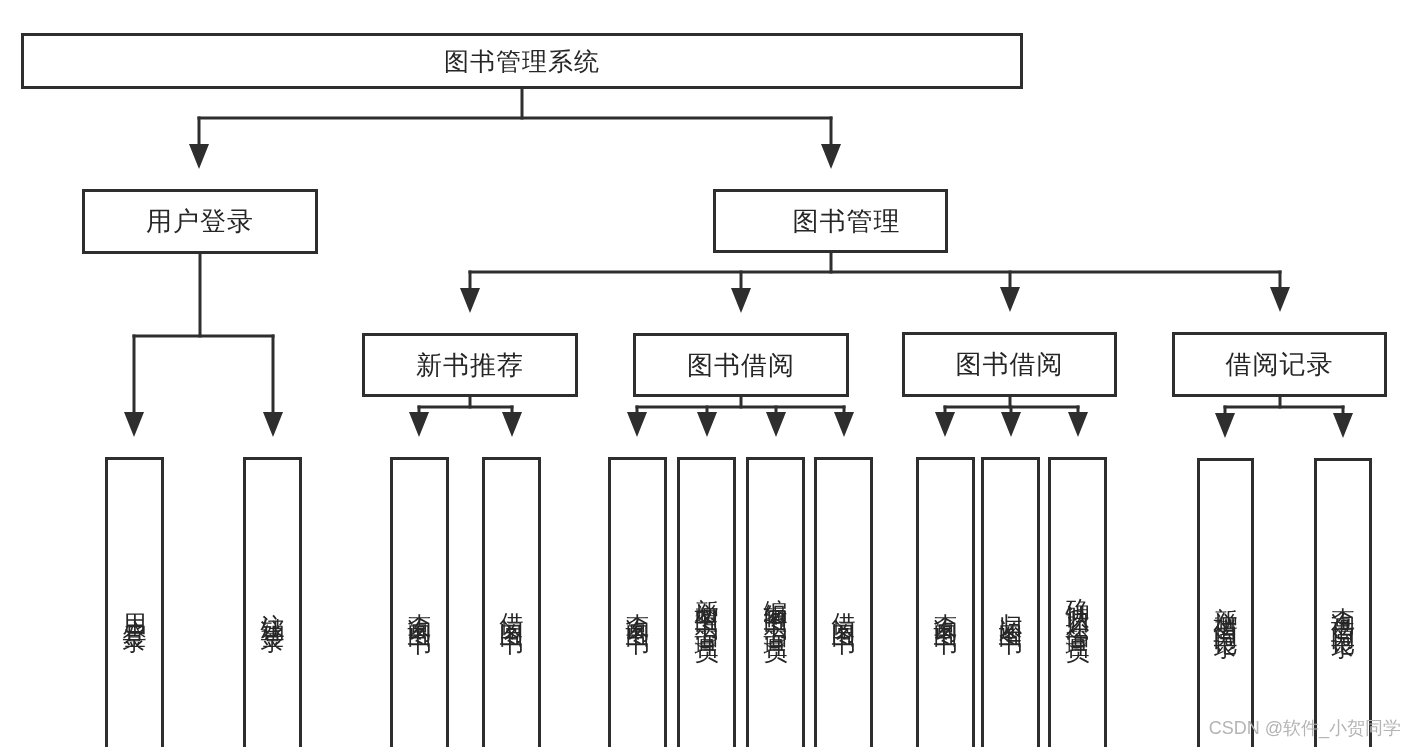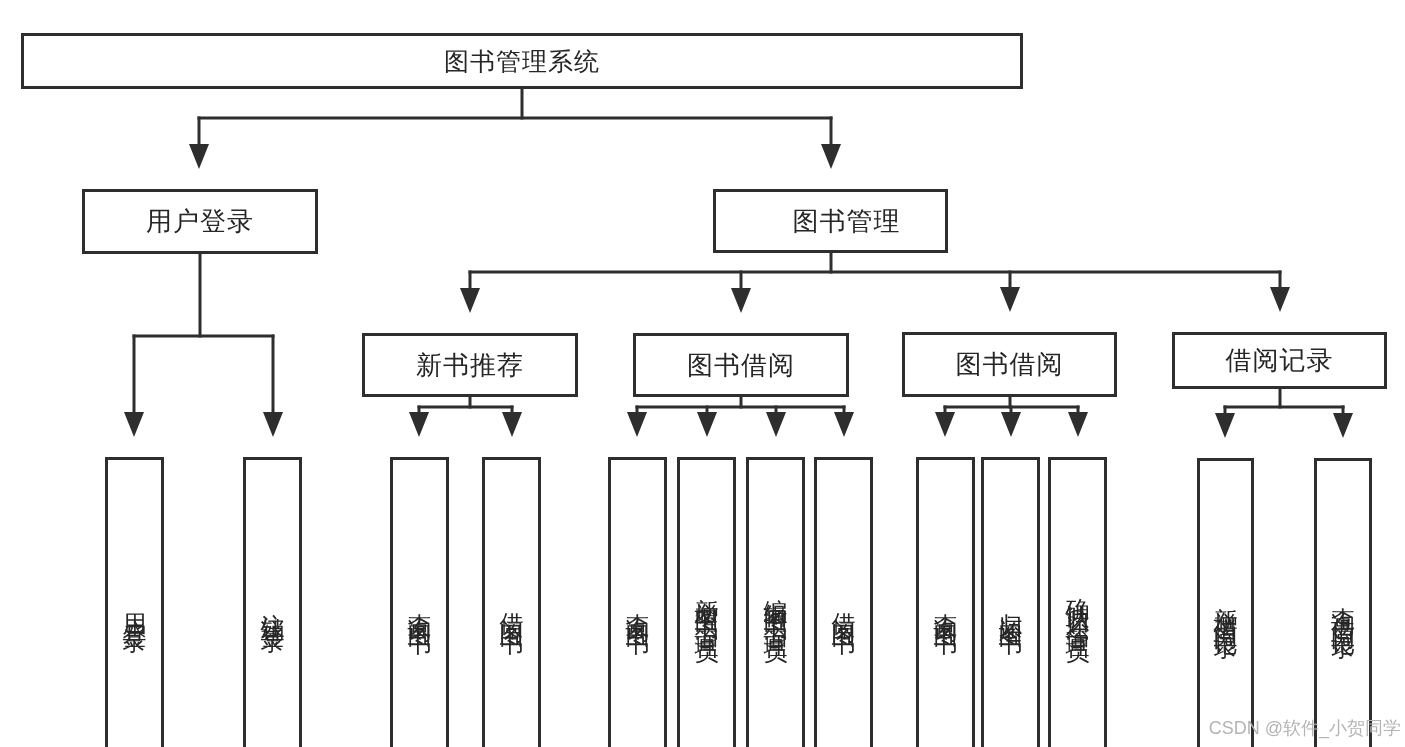--- a/index.html
+++ b/index.html
@@ -125,21 +125,21 @@
 
   <div class="box" style="left:362px;top:313px;width:216px;height:64px;">
     <span class="hlabel">新书推荐</span>
   </div>
   <div class="box" style="left:633px;top:313px;width:216px;height:64px;">
     <span class="hlabel">图书借阅</span>
   </div>
   <div class="box" style="left:902px;top:312px;width:215px;height:65px;">
     <span class="hlabel">图书借阅</span>
   </div>
-  <div class="box" style="left:1172px;top:312px;width:215px;height:57px;">
+  <div class="box" style="left:1172px;top:312px;width:215px;height:65px;">
     <span class="hlabel">借阅记录</span>
   </div>
 
   <div class="box vbox" style="left:105px;top:437px;width:59px;height:297px;">
     <span class="vlabel">用户登录</span>
   </div>
   <div class="box vbox" style="left:243px;top:437px;width:59px;height:297px;">
     <span class="vlabel">注销登录</span>
   </div>
 

